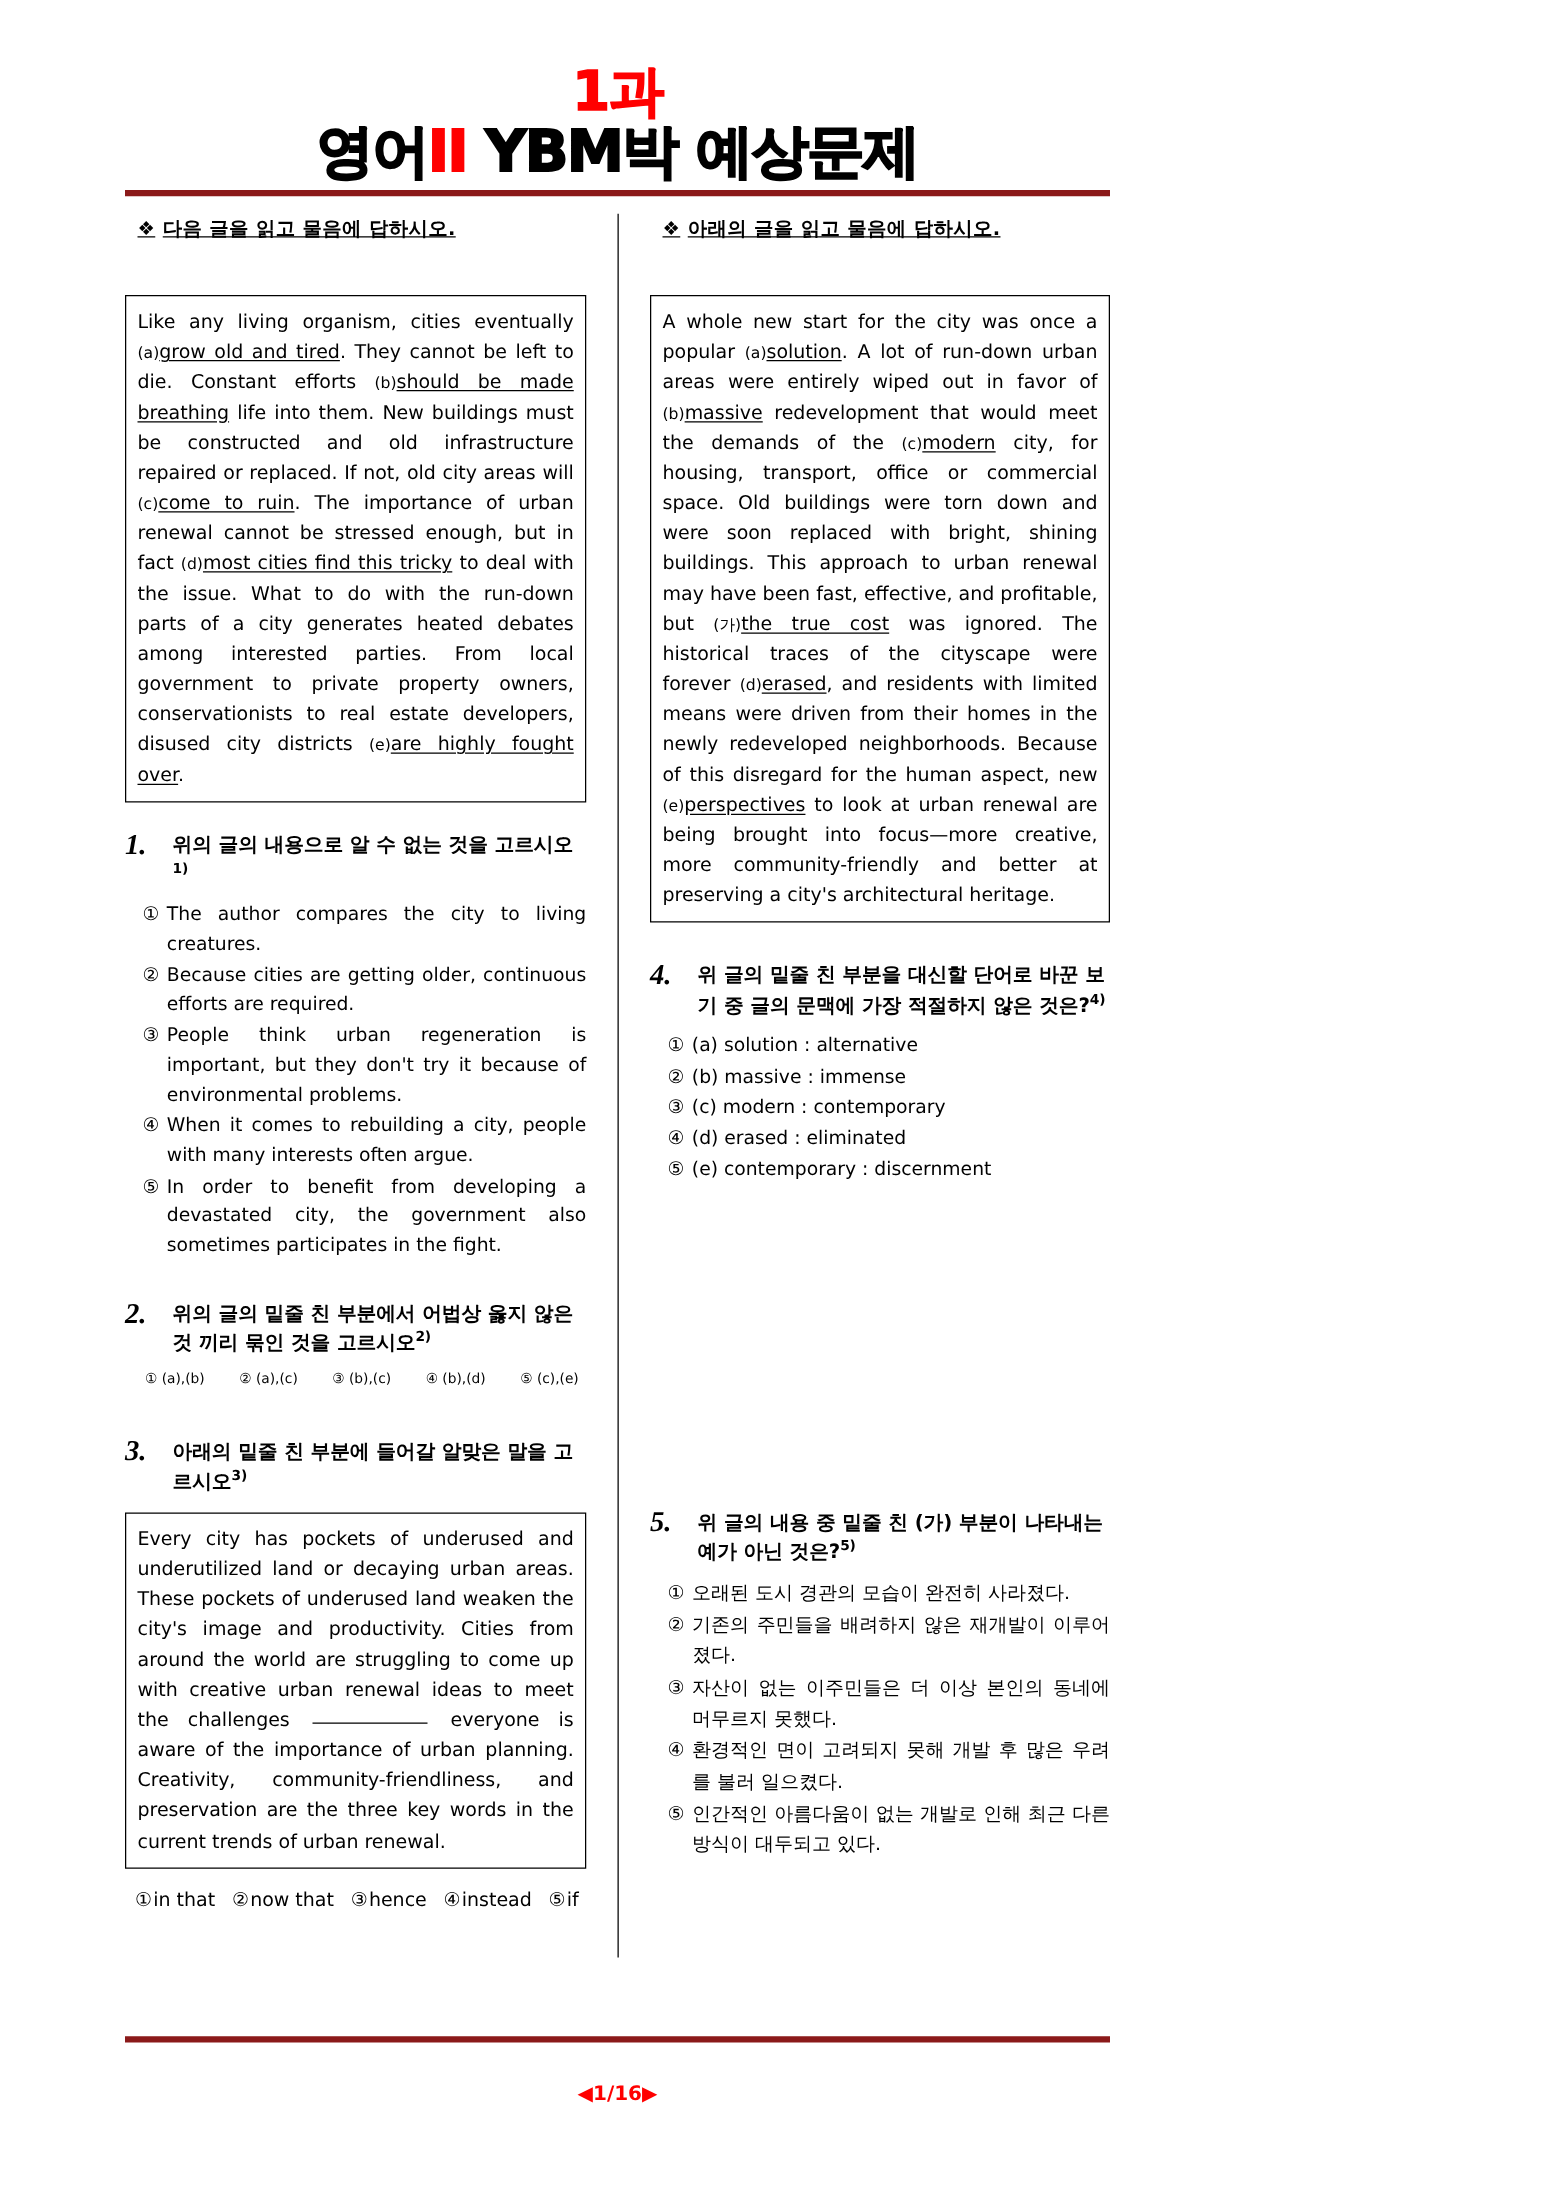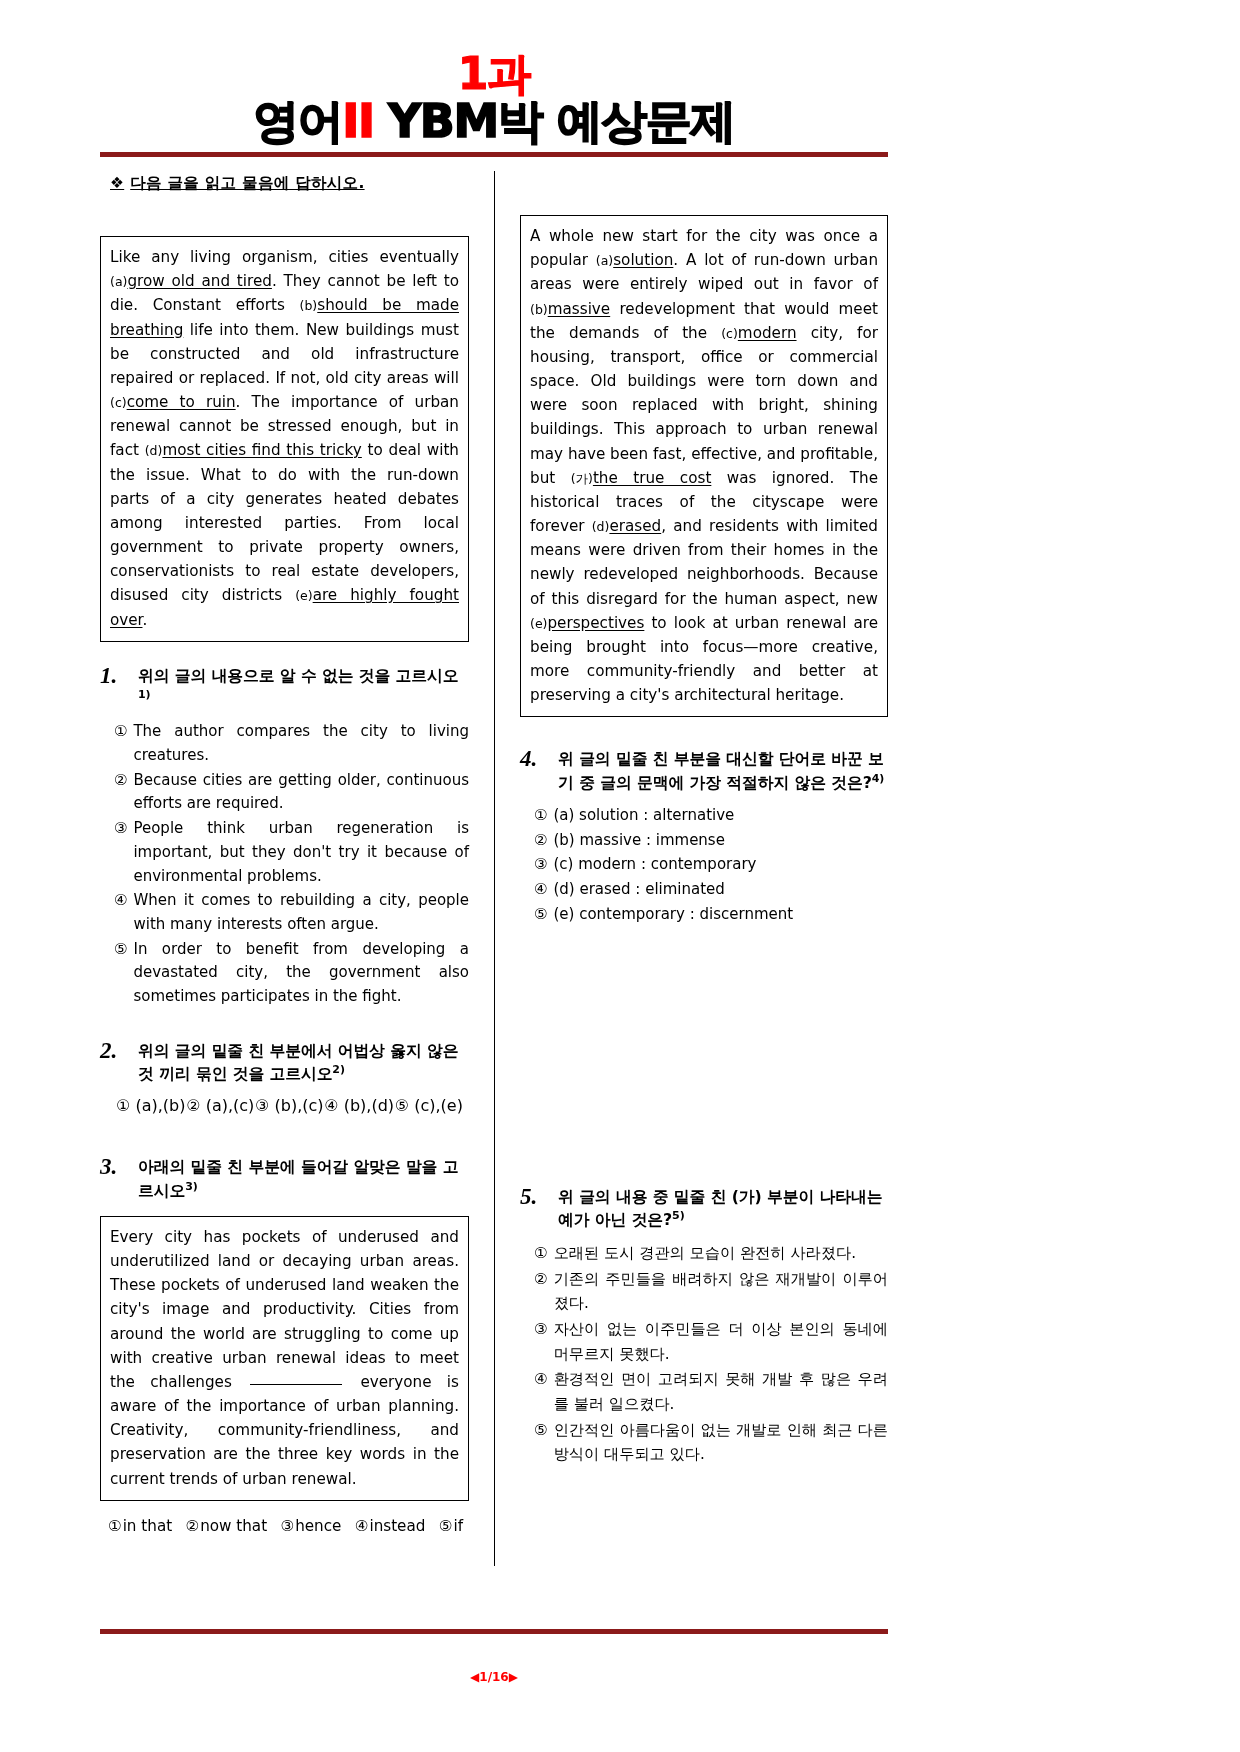--- a/index.html
+++ b/index.html
@@ -164,38 +164,38 @@
     text-align: justify;
     text-justify: inter-word;
   }
   .choices-kr { font-size: 15.2px; line-height: 1.62; }
 
   
   .choices-inline {
     margin-top: 10px;
     padding-left: 16px;
     font-family: "DejaVu Sans", sans-serif;
-    font-size: 16px;
+    font-size: 11px;
     display: flex;
     justify-content: space-between;
     padding-right: 6px;
   }
   .choices-inline .ci { white-space: nowrap; }
   .choices-inline.tight { font-size: 15.2px; padding-left: 8px; text-align: right; }
   .choices-inline.tight .ci .m { margin-right: 1px; }
 
   
   .footer {
     position: absolute;
     left: 0; right: 0;
     bottom: 68px;
     text-align: center;
     font-family: "DejaVu Sans", sans-serif;
     font-weight: bold;
-    font-size: 12px;
+    font-size: 16px;
     color: #ff0000;
   }
 </style>
 </head>
 <body>
 
 <div class="page">
 
   <div class="title-block">
     <div class="title-lesson">1과</div>
@@ -266,20 +266,21 @@
           <span class="ci"><span class="m">③</span><span>hence</span></span>
           <span class="ci"><span class="m">④</span><span>instead</span></span>
           <span class="ci"><span class="m">⑤</span><span>if</span></span>
         </div>
       </div>
 
     </div>
 
     <div class="col col-right">
 
+      <div class="directive"><span class="dia">❖</span><span>아래의 글을 읽고 물음에 답하시오.</span></div>
 
       <div class="passage"><span>A whole new start for the city was once a popular </span><span class="lbl">(a)</span><u>solution</u><span>. A lot of run-down urban areas were entirely wiped out in favor of </span><span class="lbl">(b)</span><u>massive</u><span> redevelopment that would meet the demands of the </span><span class="lbl">(c)</span><u>modern</u><span> city, for housing, transport, office or commercial space. Old buildings were torn down and were soon replaced with bright, shining buildings. This approach to urban renewal may have been fast, effective, and profitable, but </span><span class="lbl">(가)</span><u>the true cost</u><span> was ignored. The historical traces of the cityscape were forever </span><span class="lbl">(d)</span><u>erased</u><span>, and residents with limited means were driven from their homes in the newly redeveloped neighborhoods. Because of this disregard for the human aspect, new </span><span class="lbl">(e)</span><u>perspectives</u><span> to look at urban renewal are being brought into focus—more creative, more community-friendly and better at preserving a city's architectural heritage.</span></div>
 
       <div class="q-block" style="margin-top:30px;">
         <div class="q-head">
           <span class="q-num">4.</span>
           <span class="q-text"><span>위 글의 밑줄 친 부분을 대신할 단어로 바꾼 보기 중 글의 문맥에 가장 적절하지 않은 것은?</span><span class="q-sup">4)</span></span>
         </div>
         <div class="choices">
           <div class="choice">

